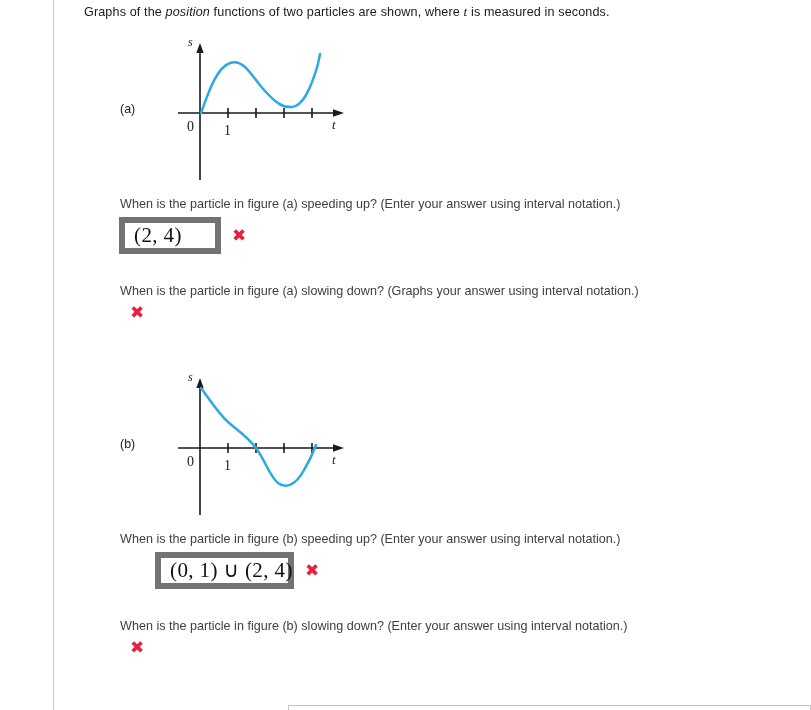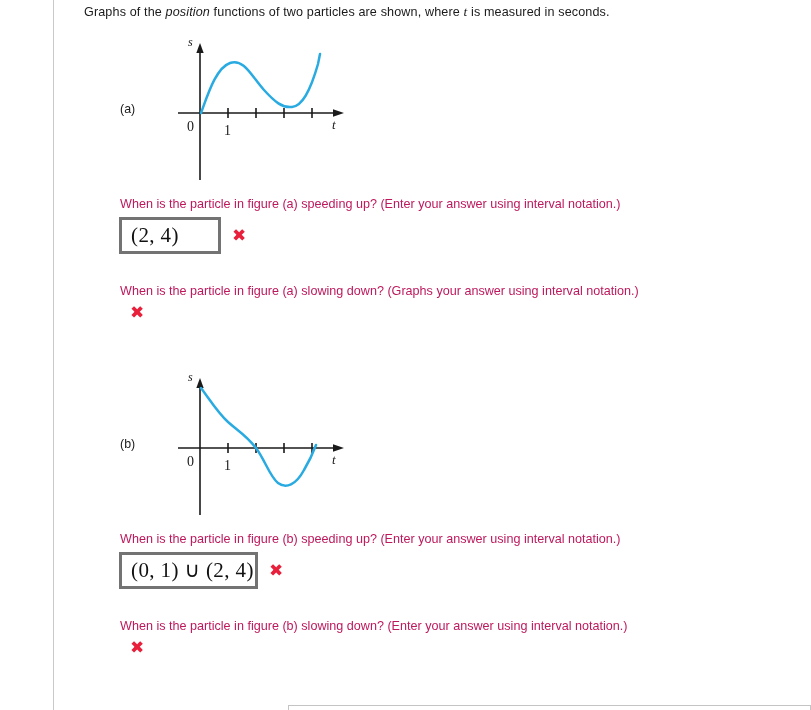--- a/index.html
+++ b/index.html
@@ -79,45 +79,45 @@
     left: 0px;
     width: 690px;
   }
   .qtext {
     position: absolute;
     left: 52px;
     top: 0px;
     font-size: 12.6px;
     line-height: 17px;
     white-space: nowrap;
-    color: #be185d;
+    color: #404040;
   }
   .answer-row {
     position: absolute;
     left: 51px;
     top: 21px;
     display: flex;
     align-items: center;
   }
   .answer-box {
     box-sizing: border-box;
     height: 37px;
-    border: 3px solid #737373;
+    border: 6px solid #737373;
     background: #ffffff;
     display: flex;
     align-items: center;
     padding: 8px 9px;
     font-family: "Liberation Serif", serif;
     font-size: 21px;
     color: #111111;
     white-space: nowrap;
     letter-spacing: 0.4px;
   }
   .answer-box.narrow { width: 102px; }
-  .answer-box.wide   { width: 139px; }
+  .answer-box.wide   { width: 139px; margin-left: 36px; }
   .xmark {
     margin-left: 11px;
     color: #e8203c;
     font-size: 17px;
     font-weight: bold;
     font-family: "DejaVu Sans", sans-serif;
     line-height: 1;
   }
 
   

